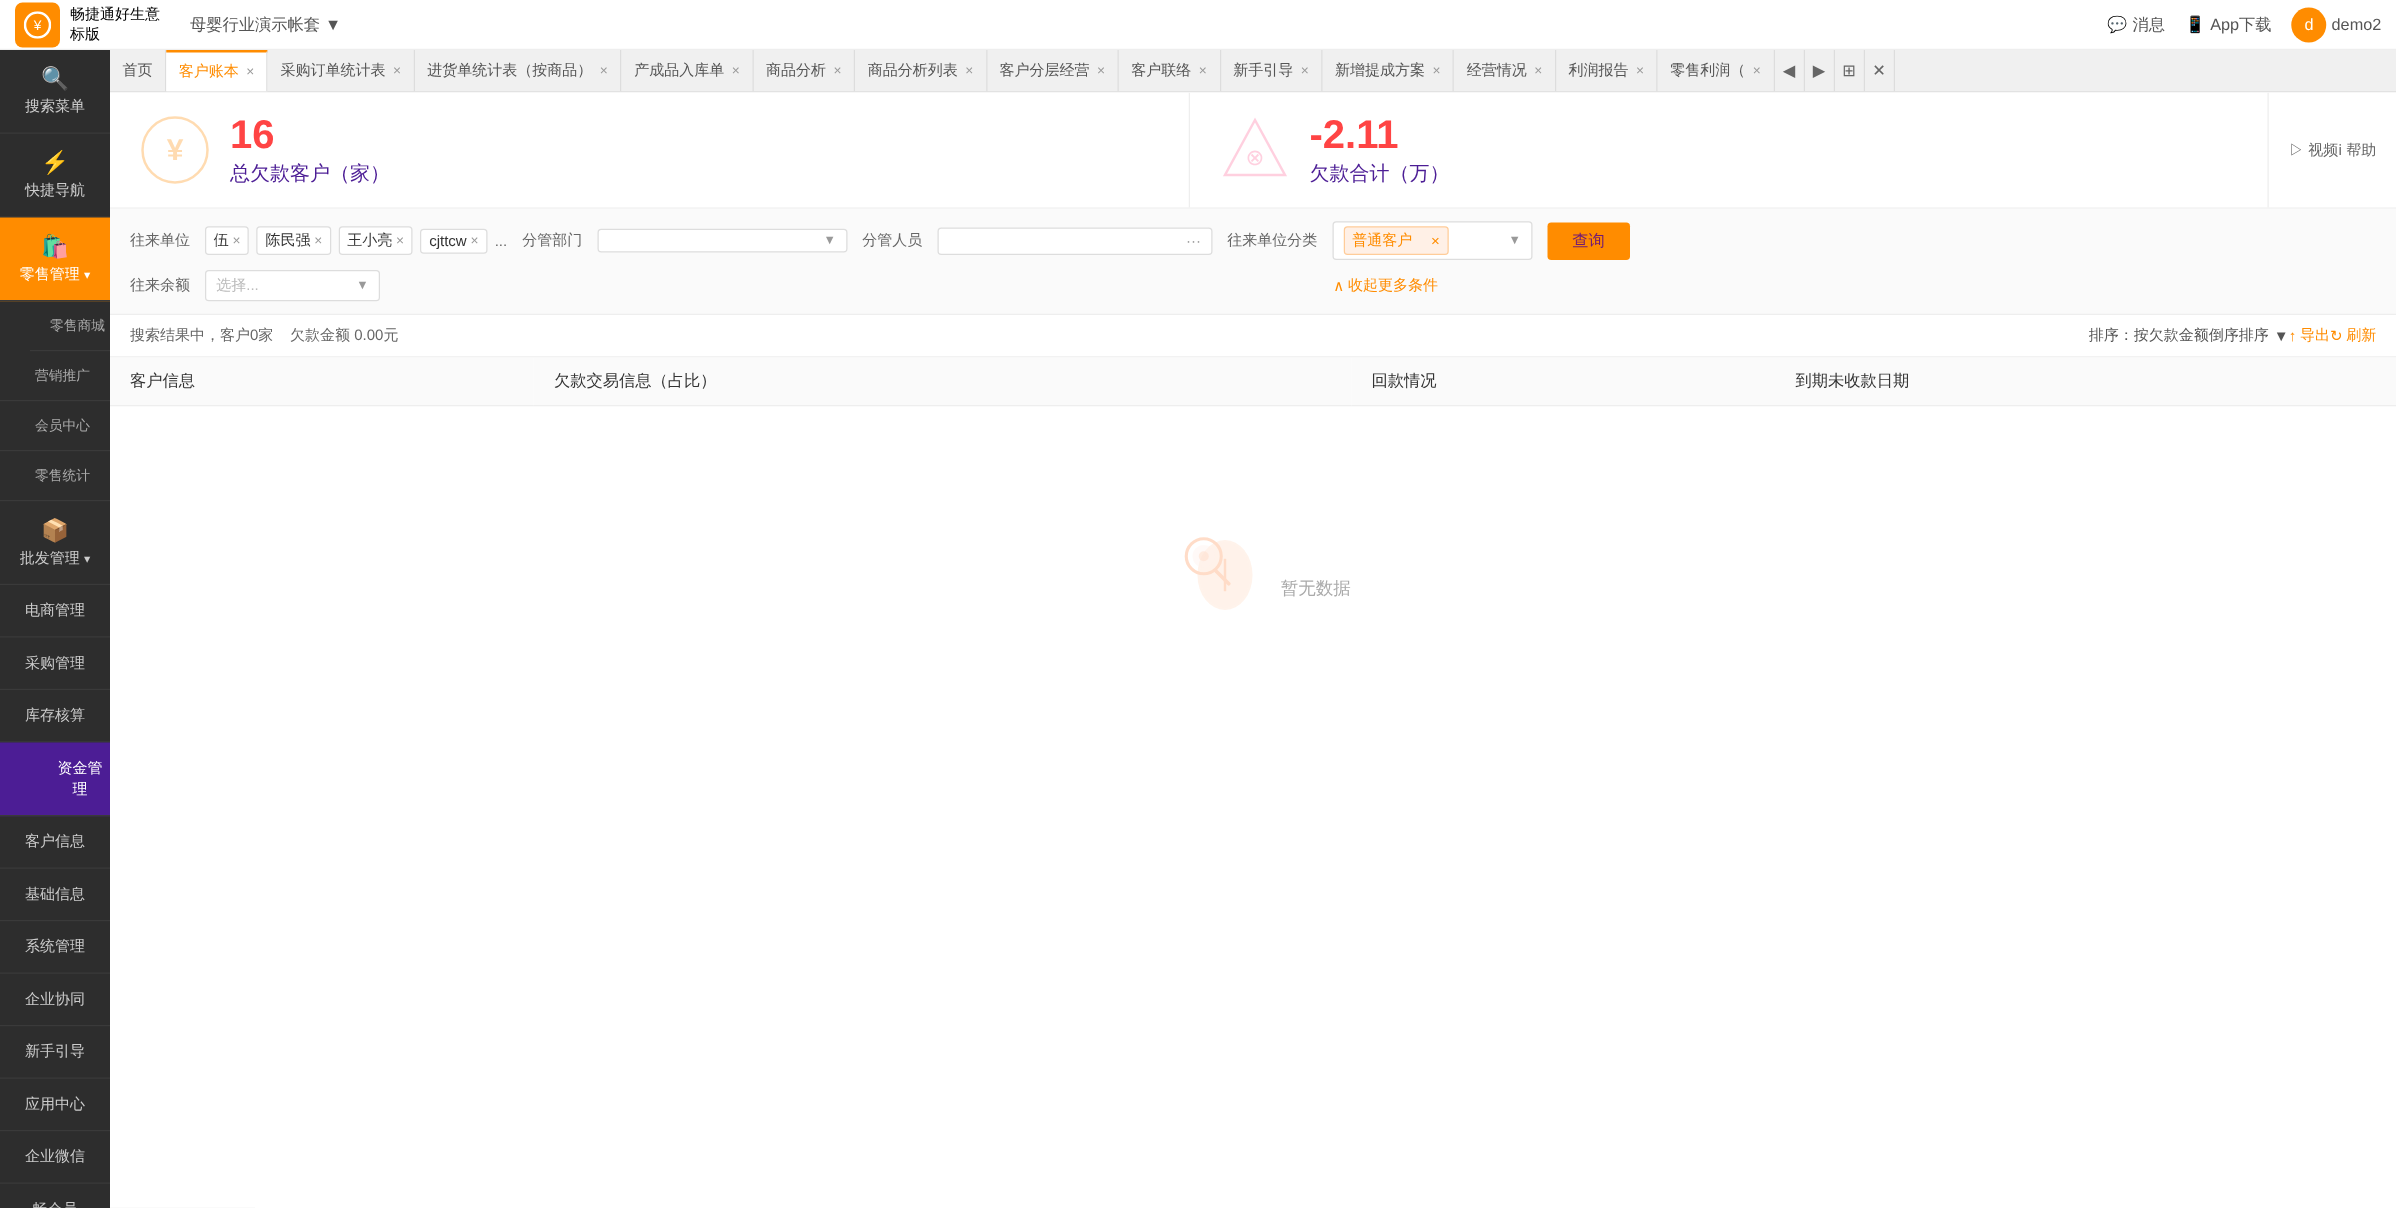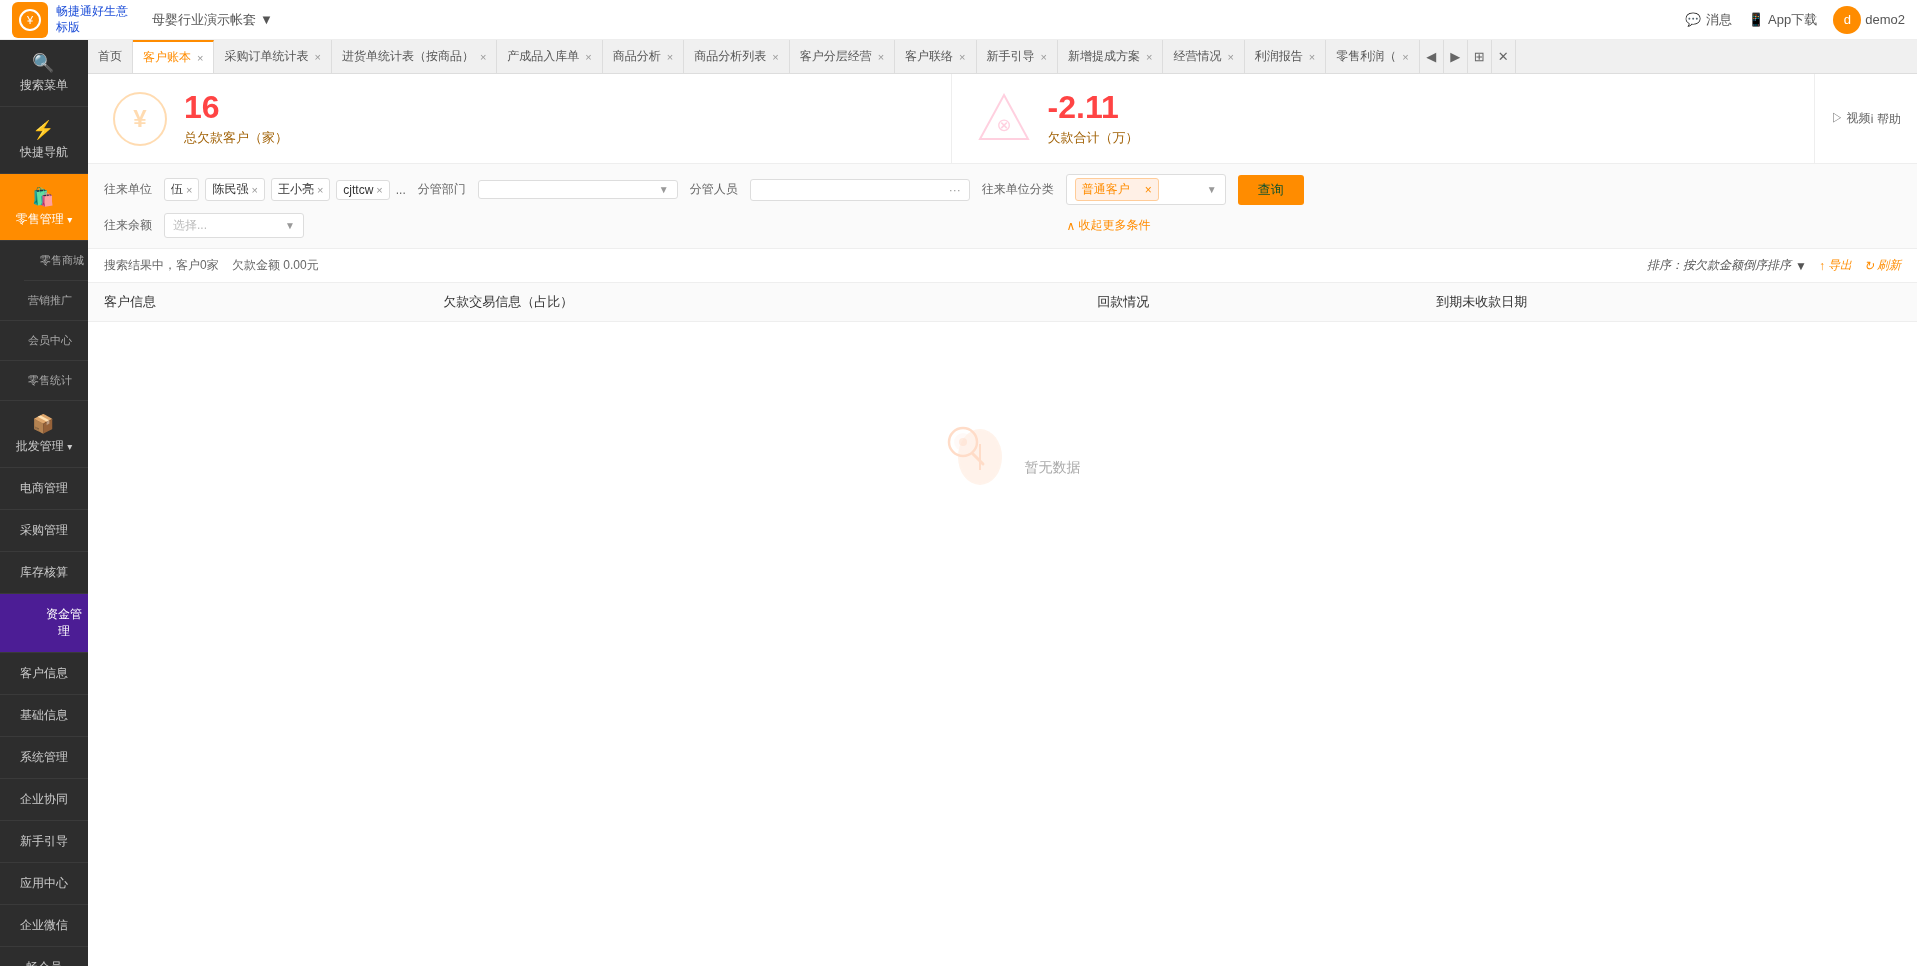--- a/index.html
+++ b/index.html
@@ -27,21 +27,21 @@
       background: #ff8c00;
       border-radius: 6px;
       display: flex;
       align-items: center;
       justify-content: center;
       color: white;
       font-size: 18px;
     }
     .logo-text {
       font-size: 12px;
-      color: #1d4ed8;
+      color: #000000;
       line-height: 1.3;
     }
     .account-selector {
       display: flex;
       align-items: center;
       gap: 4px;
       color: #555;
       font-size: 13px;
       cursor: pointer;
       padding: 4px 8px;
@@ -191,21 +191,21 @@
     .stat-icon.pink { color: #ff6699; opacity: 0.3; }
     .stat-icon.blue { color: #4488ff; opacity: 0.3; }
     .stat-value {
       font-size: 32px;
       font-weight: bold;
       color: #ff4444;
       line-height: 1.1;
     }
     .stat-value.negative { color: #ff4444; }
     .stat-value.dark { color: #333; text-decoration: underline; }
-    .stat-label { font-size: 13px; color: #a16207; margin-top: 4px; }
+    .stat-label { font-size: 16px; color: #4c1d95; margin-top: 4px; }
     .video-help {
       display: flex;
       align-items: center;
       gap: 0;
       padding: 16px;
       font-size: 12px;
       color: #666;
     }
     .video-help span { cursor: pointer; }
 
@@ -268,21 +268,21 @@
       gap: 15px;
       background: #fff0e6;
       border: 1px solid #ffcc99;
       border-radius: 3px;
       padding: 2px 6px;
       font-size: 12px;
       color: #ff8c00;
     }
     .query-btn {
       background: #ff8c00;
-      color: #14532d;
+      color: #701a75;
       border: none;
       border-radius: 3px;
       padding: 6px 20px;
       cursor: pointer;
       font-size: 13px;
     }
     .collapse-btn {
       color: #ff8c00;
       cursor: pointer;
       font-size: 12px;
@@ -298,22 +298,20 @@
       justify-content: space-between;
       padding: 8px 16px;
       background: #fff;
       border-bottom: 1px solid #eee;
       font-size: 12px;
       color: #666;
     }
     .result-bar .actions {
       display: flex;
       align-items: center;
-      gap: 12px;
-      font-style: italic;
     }
     .sort-select {
       display: flex;
       align-items: center;
       gap: 4px;
       cursor: pointer;
       color: #555;
     }
     .action-link {
       display: flex;

